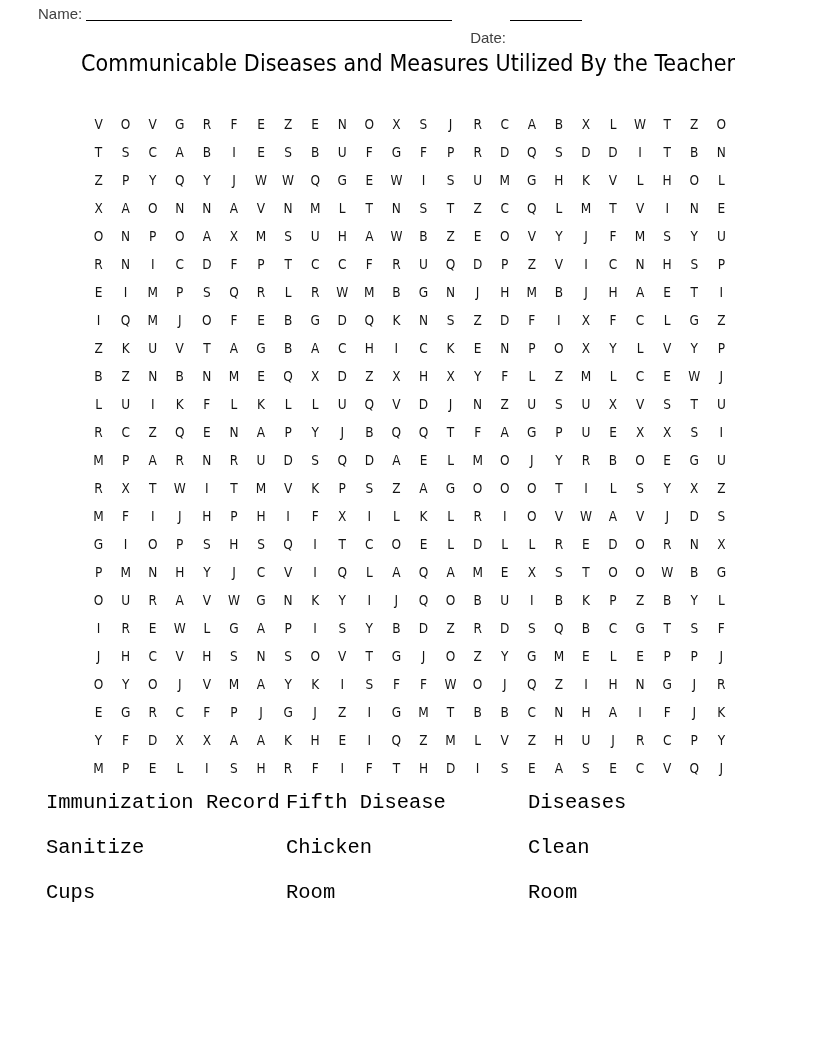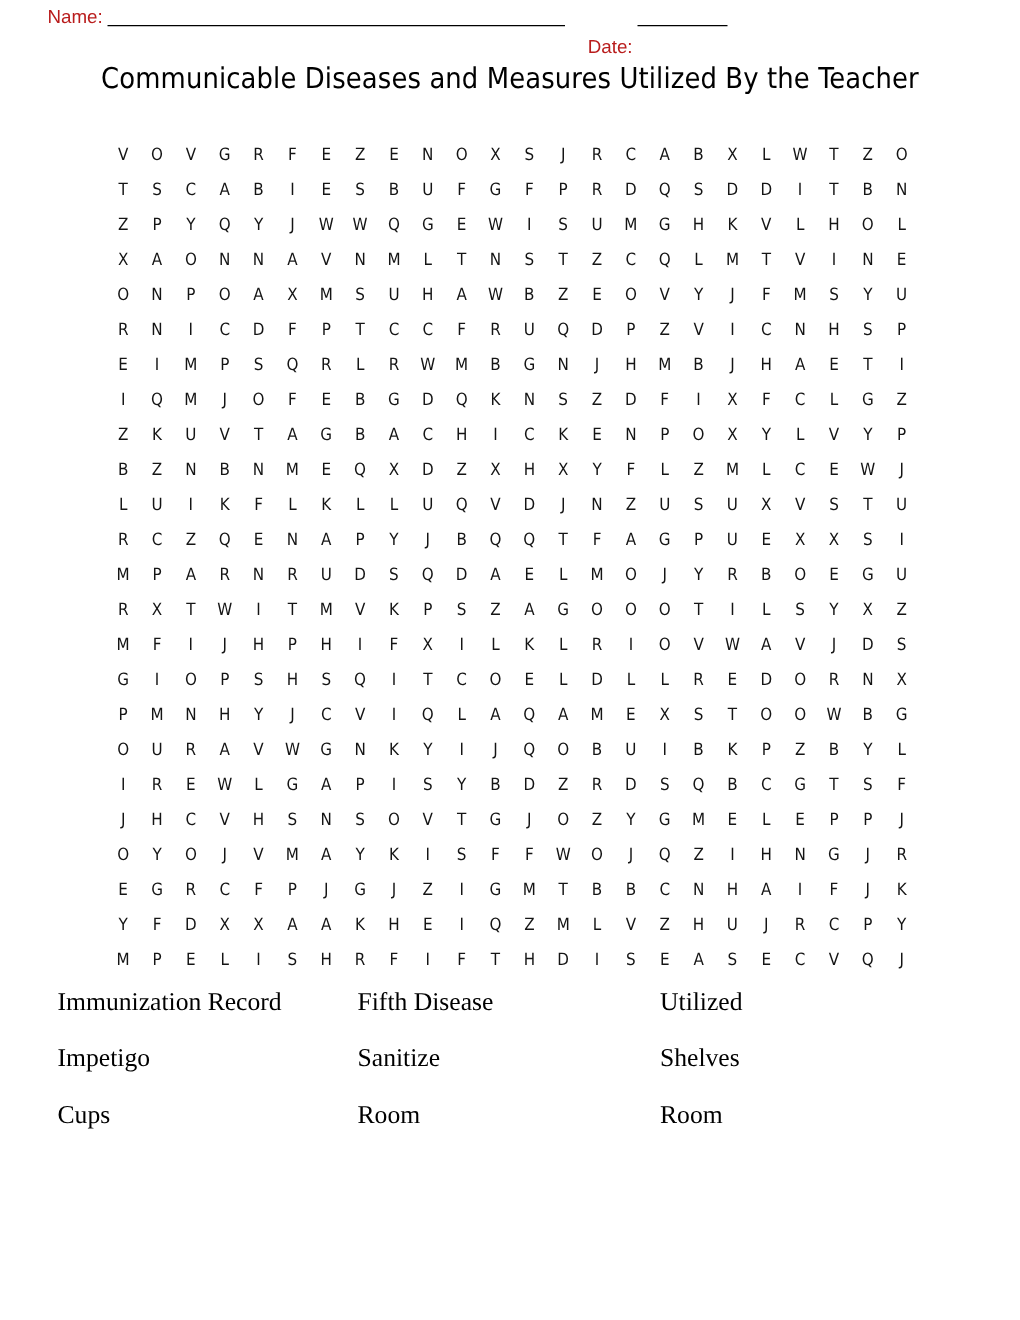--- a/index.html
+++ b/index.html
@@ -21,21 +21,21 @@
   .header-line {
     position: absolute;
     top: 0px;
     left: 0px;
     width: 816px;
     height: 28px;
     display: flex;
     align-items: center;
     font-family: "Liberation Sans", sans-serif;
     font-size: 15px;
-    color: #b91c1c;
+    color: #404040;
   }
   .hdr-label {
     white-space: pre;
     font-size: 15px;
     line-height: 28px;
   }
   .hdr-rule {
     display: inline-block;
     border-bottom: 1.2px solid #000;
     height: 13px;
@@ -89,21 +89,21 @@
     position: absolute;
     top: 780px;
     left: 46px;
     width: 724px;
     display: grid;
     grid-template-columns: 240px 242px 242px;
     grid-auto-rows: 45px;
     align-items: center;
   }
   .word-item {
-    font-family: Liberation Serif, serif;
+    font-family: Liberation Mono, monospace;
     font-stretch: condensed;
     font-size: 20.5px;
     line-height: 45px;
     color: #000000;
     white-space: nowrap;
   }
 </style>
 </head>
 <body>
 
@@ -739,20 +739,20 @@
       <span class="grid-cell">C</span>
       <span class="grid-cell">V</span>
       <span class="grid-cell">Q</span>
       <span class="grid-cell">J</span>
     </div>
   </div>
 
 <div class="word-list" id="word-list">
     <div class="word-item">Immunization Record</div>
     <div class="word-item">Fifth Disease</div>
-    <div class="word-item">Utilized</div>
-    <div class="word-item">Impetigo</div>
+    <div class="word-item">Diseases</div>
     <div class="word-item">Sanitize</div>
-    <div class="word-item">Shelves</div>
+    <div class="word-item">Chicken</div>
+    <div class="word-item">Clean</div>
     <div class="word-item">Cups</div>
     <div class="word-item">Room</div>
     <div class="word-item">Room</div>
   </div>
 
 </body></html>

